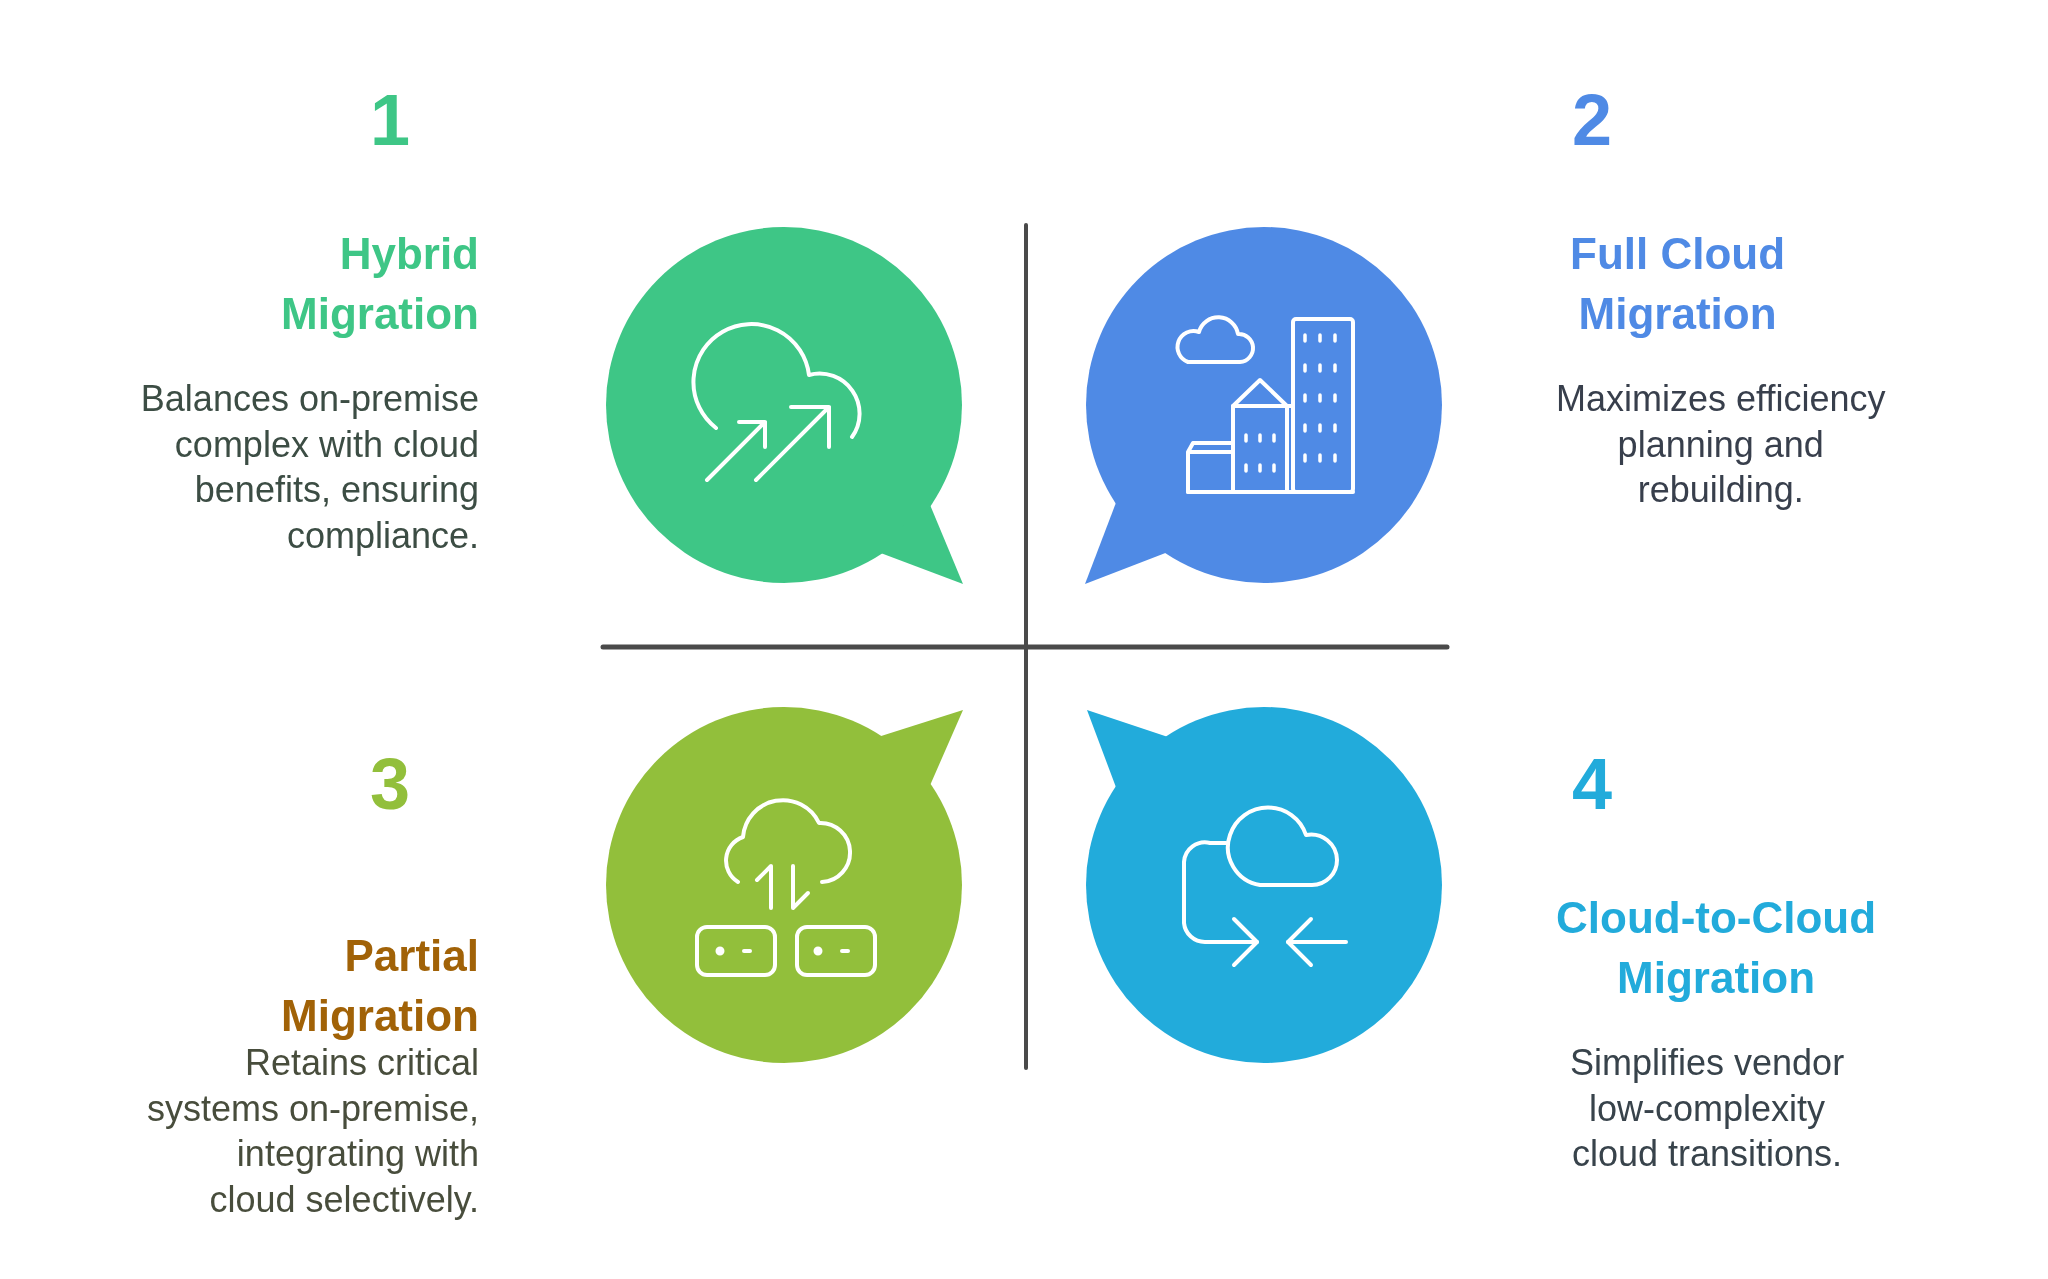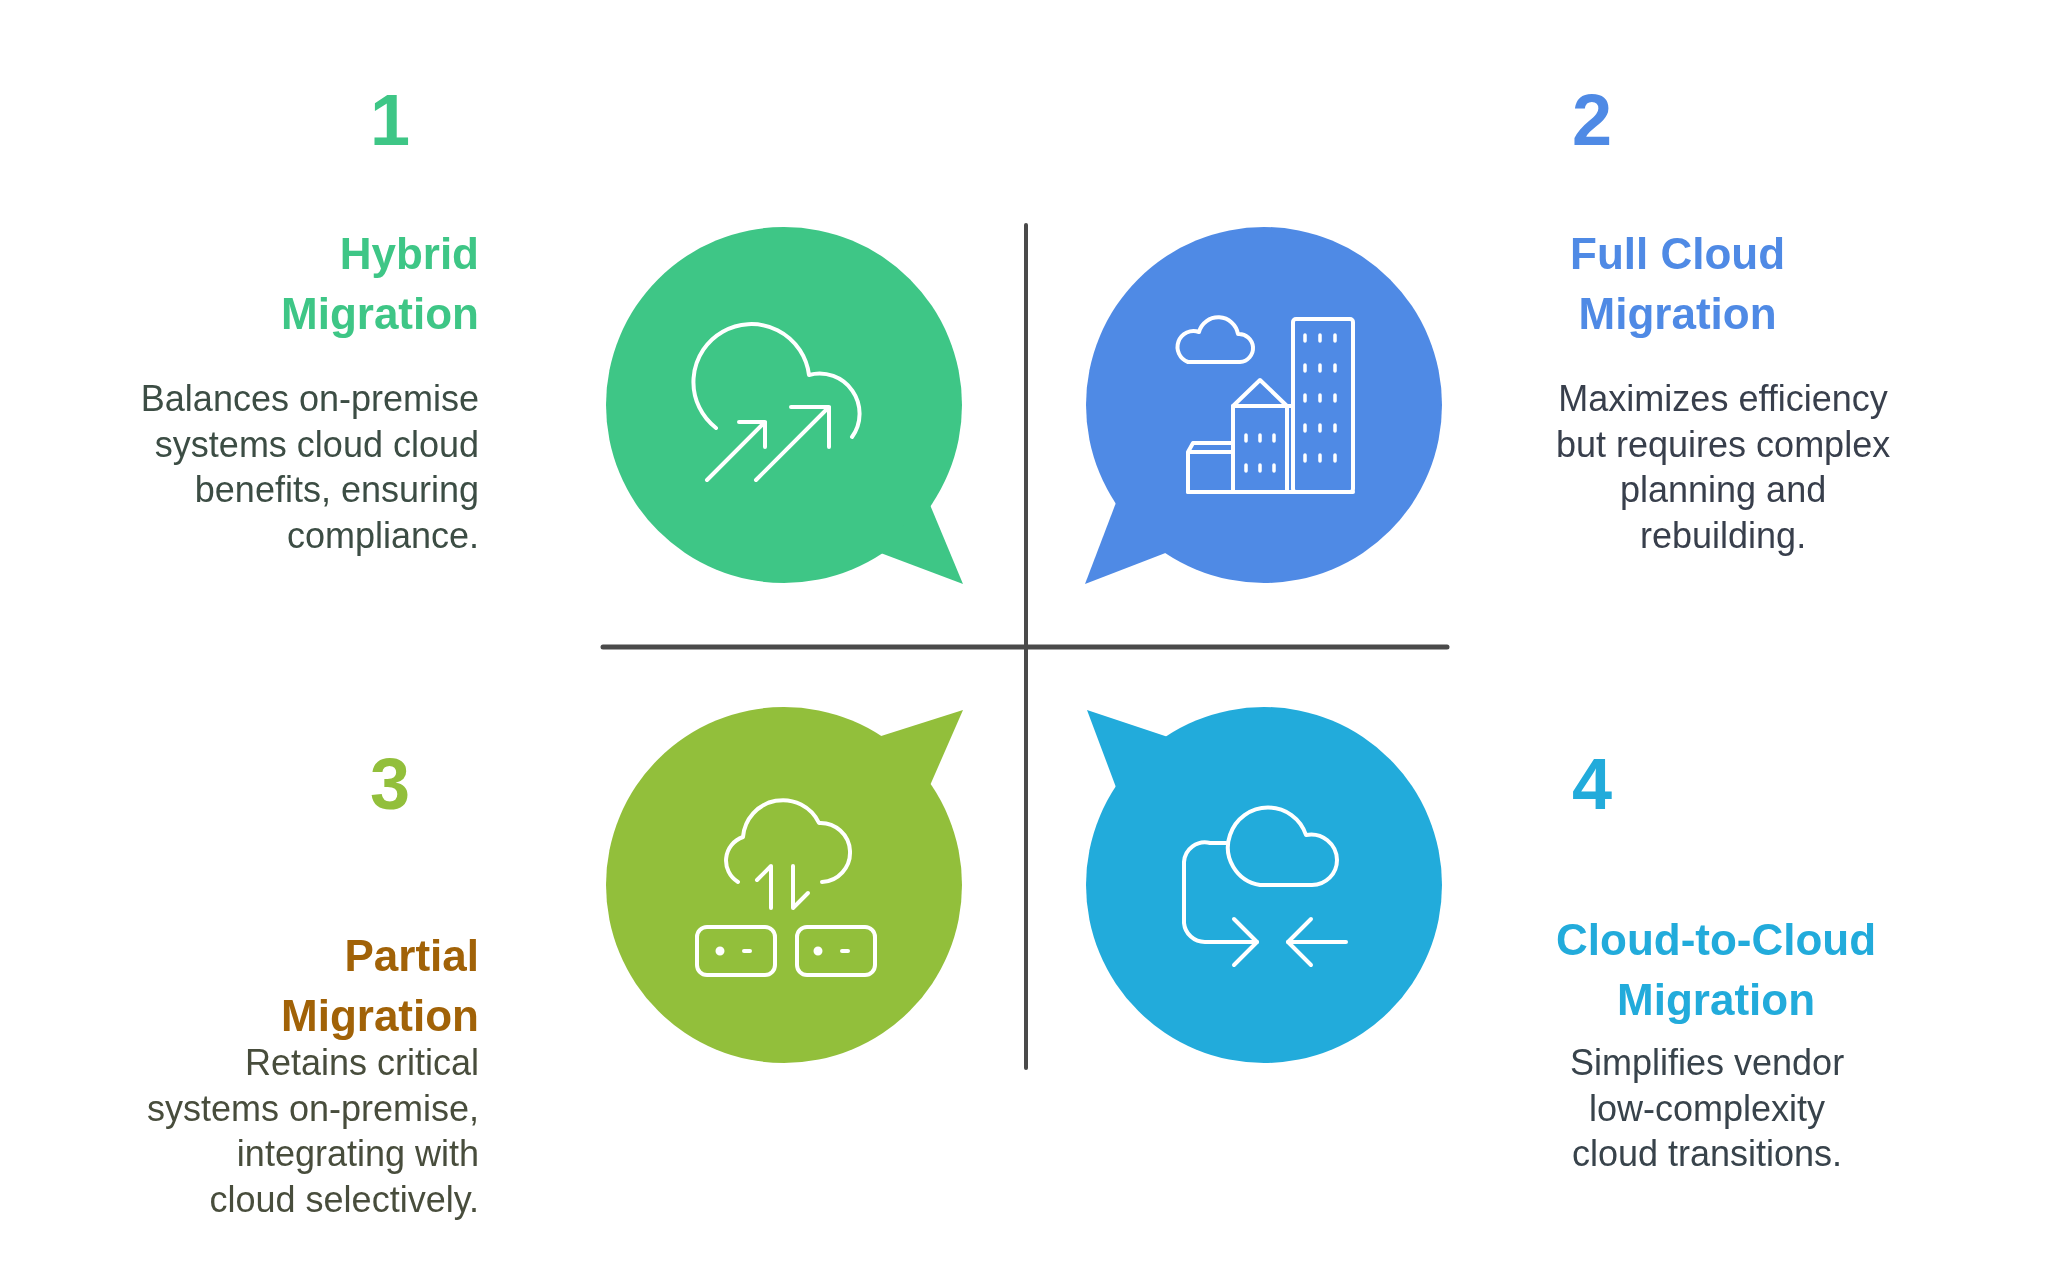--- a/index.html
+++ b/index.html
@@ -99,51 +99,50 @@
     </g>
   </svg>
 
   <div class="num" style="left:370px; top:84px; color:#3EC686;">1</div>
   <div class="title right-align" style="right:1569px; top:224px; color:#3EC686;">
     <span>Hybrid</span>
     <span>Migration</span>
   </div>
   <div class="desc right-align" style="right:1569px; top:376px; color:#3C4D44;">
     <span>Balances on-premise</span>
-    <span>systems cloud cloud</span>
+    <span>complex with cloud</span>
     <span>benefits, ensuring</span>
     <span>compliance.</span>
   </div>
 
   <div class="num" style="left:1572px; top:84px; color:#4F8AE5;">2</div>
   <div class="title left-align" style="left:1570px; top:224px; color:#4F8AE5;">
     <span>Full Cloud</span>
     <span>Migration</span>
   </div>
   <div class="desc left-align" style="left:1556px; top:376px; color:#383F4C;">
     <span>Maximizes efficiency</span>
-    <span>but requires complex</span>
     <span>planning and</span>
     <span>rebuilding.</span>
   </div>
 
   <div class="num" style="left:370px; top:748px; color:#92BF3B;">3</div>
   <div class="title right-align" style="right:1569px; top:888px; color:#a16207;margin-top:38px;">
     <span>Partial</span>
     <span>Migration</span>
   </div>
   <div class="desc right-align" style="right:1569px; top:1040px; color:#484D3C;">
     <span>Retains critical</span>
     <span>systems on-premise,</span>
     <span>integrating with</span>
     <span>cloud selectively.</span>
   </div>
 
   <div class="num" style="left:1572px; top:748px; color:#22ABDB;">4</div>
-  <div class="title left-align" style="left:1556px; top:888px; color:#22ABDB;margin-top:22px;">
+  <div class="title left-align" style="left:1556px; top:888px; color:#22ABDB;">
     <span>Cloud-to-Cloud</span>
     <span>Migration</span>
   </div>
   <div class="desc left-align" style="left:1570px; top:1040px; color:#38434B;">
     <span>Simplifies vendor</span>
     <span>low-complexity</span>
     <span>cloud transitions.</span>
   </div>
 
 </div>

